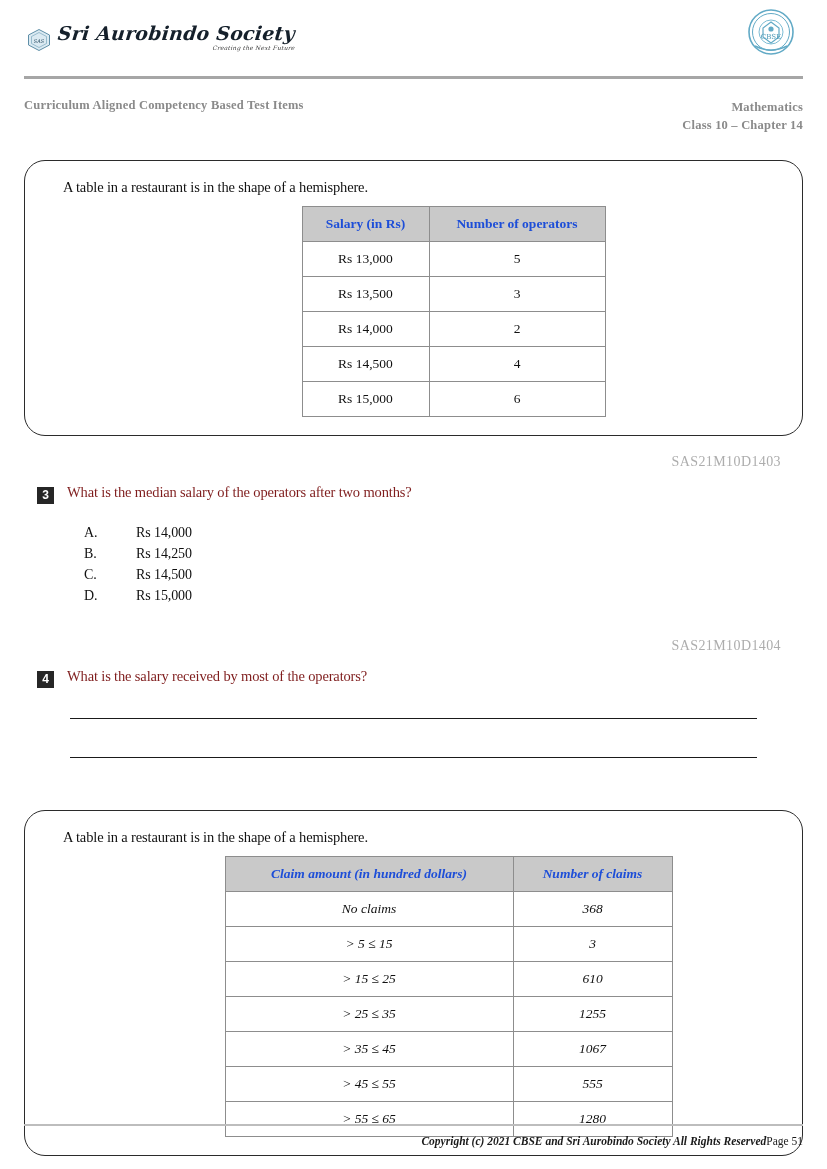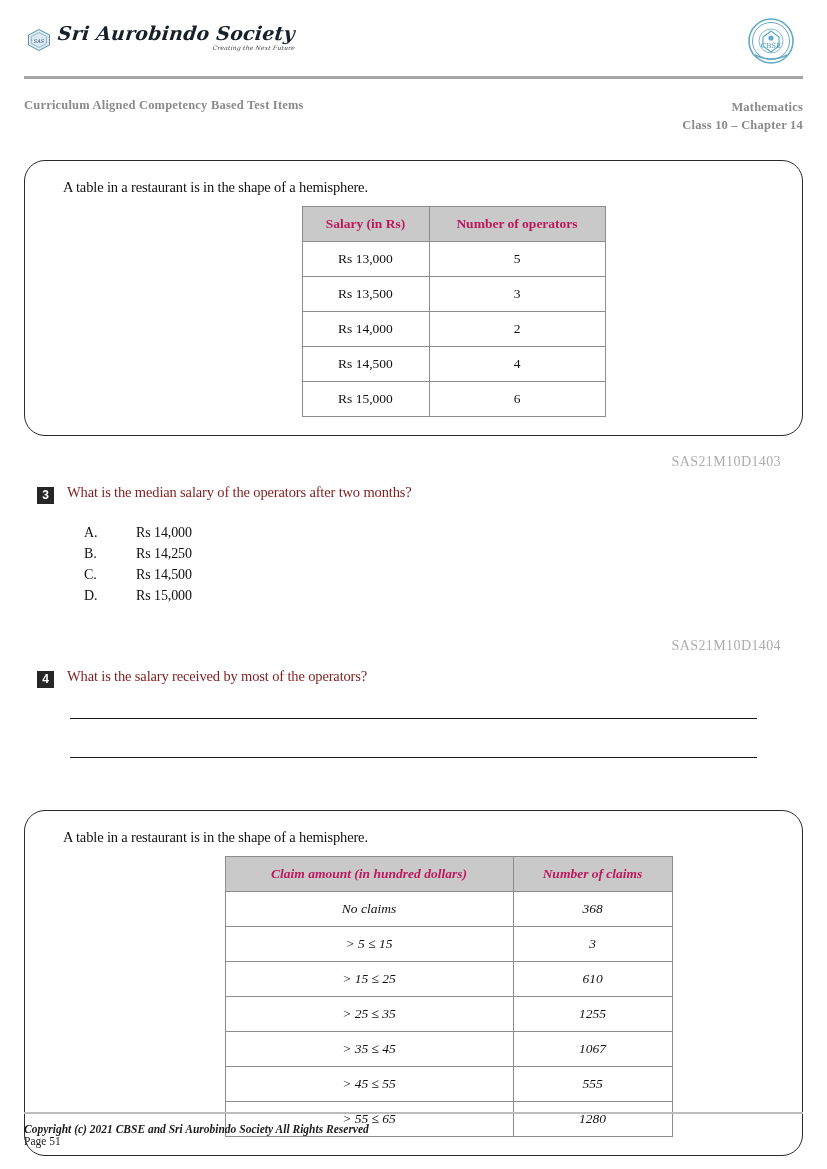--- a/index.html
+++ b/index.html
@@ -64,21 +64,21 @@
     font-size: 6px;
     color: #3c3c3c;
     text-align: right;
     margin-top: 2px;
     transform: skewX(-6deg);
     letter-spacing: .2px;
   }
   .seal {
     position: absolute;
     right: 6px;
-    top: 15px;
+    top: 6px;
     width: 52px;
     height: 52px;
   }
 
   .header-rule {
     height: 3px;
     background: #a6a6a6;
     margin: 8px 0 0 0;
   }
 
@@ -121,21 +121,21 @@
     text-align: center;
     font-size: 13.5px;
     color: #111;
     padding: 8px 6px;
   }
   table.data-table th {
     background: #c9c9c9;
     font-weight: bold;
     font-size: 13.5px;
     padding: 9px 21px;
-    color: #be185d;
+    color: #1d4ed8;
   }
 
   
   .table1-wrap { display: flex; justify-content: center; padding-left: 80px; }
   .table1 { width: 303px; }
   .table1 col.c1 { width: 127px; }
   .table1 col.c2 { width: 176px; }
   .table1 td { height: 18px; }
 
   
@@ -212,21 +212,20 @@
     margin-bottom: 9px;
   }
   .footer-row {
     display: flex;
     justify-content: flex-end;
     align-items: baseline;
     font-size: 11.5px;
     font-style: italic;
     color: #1a1a1a;
     font-weight: 600;
-    flex-direction: column;
   }
   .footer-row .page-no { font-style: normal; font-weight: normal; font-size: 11.5px; }
 
   .spacer-26 { height: 26px; }
 </style>
 </head>
 <body>
 
 <div class="page">
 

